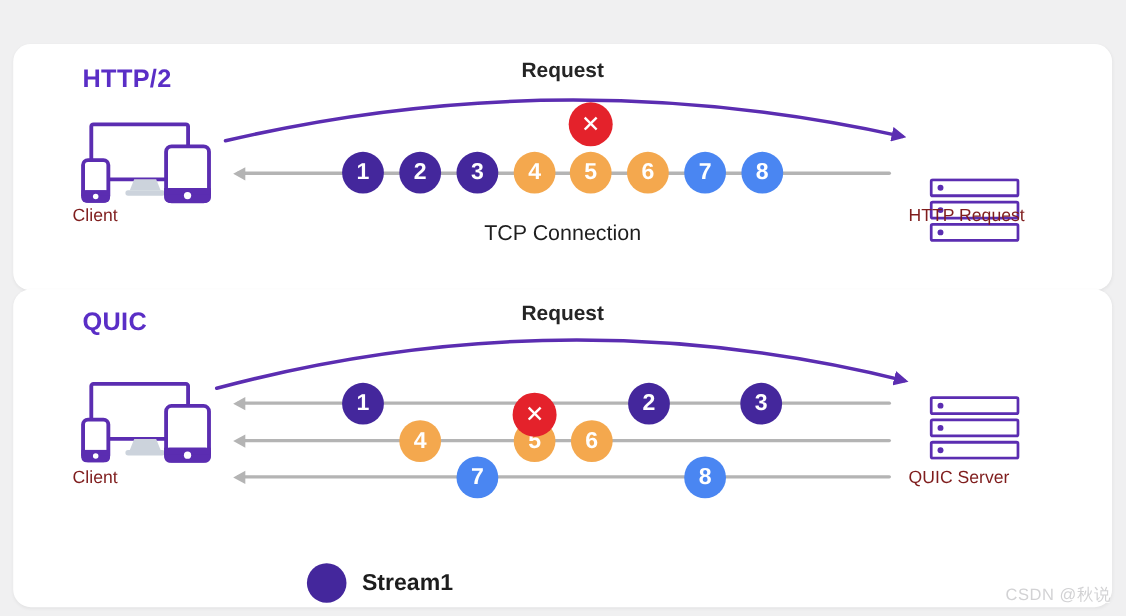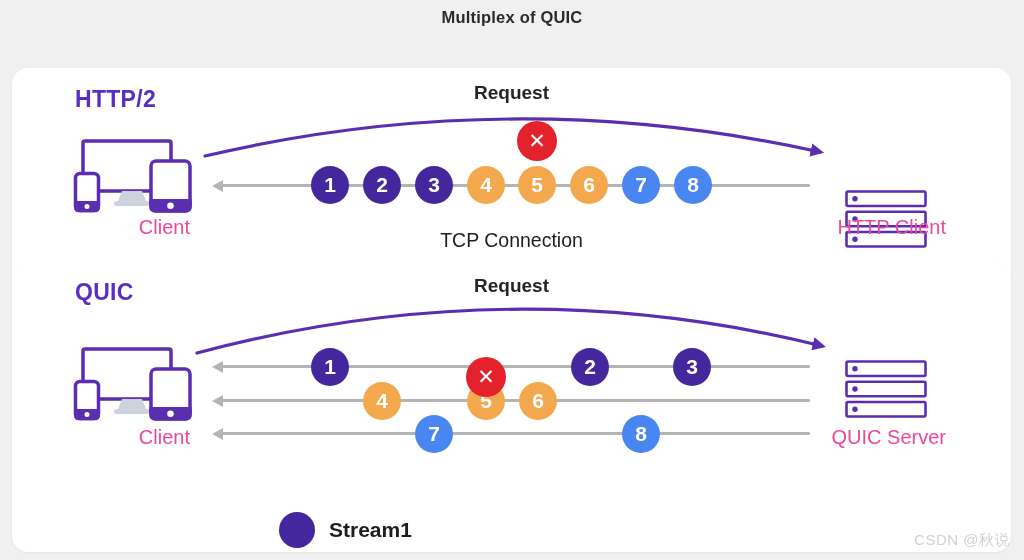--- a/index.html
+++ b/index.html
@@ -8,21 +8,21 @@
     --red:#e4222b; --stand:#ccd3dc; --watermark:#d2d2d4;
   }
   *{margin:0;padding:0;box-sizing:border-box;}
   html,body{width:1024px;height:560px;overflow:hidden;}
   body{font-family:"Liberation Sans","DejaVu Sans",sans-serif;background:var(--bg);}
   .stage{position:relative;width:1024px;height:560px;background:var(--bg);}
   .main-title{position:absolute;left:0;right:0;top:8px;text-align:center;font-size:16.5px;
     font-weight:600;color:#2a2a2a;letter-spacing:.2px;}
   .panel{position:absolute;left:12px;width:999px;background:var(--panel);border-radius:16px;
     box-shadow:0 1px 3px rgba(0,0,0,.05);}
-  .panel-http2{top:40px;height:224px;margin-top:28px;}
+  .panel-http2{top:40px;height:224px;}
   .panel-quic{top:263px;height:289px;}
   .panel-heading{position:absolute;left:63px;font-size:23px;font-weight:800;color:var(--heading);
     letter-spacing:.3px;}
   .panel-http2 .panel-heading{top:18px;}
   .panel-quic .panel-heading{top:16px;}
   .request-label{position:absolute;left:0;right:0;text-align:center;font-size:19px;font-weight:600;
     color:var(--ink);}
   .panel-http2 .request-label{top:14px;}
   .panel-quic .request-label{top:12px;}
   .arc{position:absolute;left:0;top:0;pointer-events:none;}
@@ -31,41 +31,40 @@
   .sline{position:absolute;height:3px;background:var(--line);border-radius:2px;}
   .sline::before{content:'';position:absolute;left:-3px;top:-4.5px;width:0;height:0;
     border-top:6px solid transparent;border-bottom:6px solid transparent;
     border-right:11px solid var(--line);}
   .pkt{position:absolute;width:38px;height:38px;border-radius:50%;display:flex;
     align-items:center;justify-content:center;color:#fff;font-size:21px;font-weight:700;}
   .s1{background:var(--stream1);} .s2{background:var(--stream2);} .s3{background:var(--stream3);}
   .err{position:absolute;width:40px;height:40px;border-radius:50%;background:var(--red);
     color:#fff;display:flex;align-items:center;justify-content:center;font-size:21px;
     font-weight:800;z-index:5;}
-  .node-label{position:absolute;text-align:right;font-size:20px;font-weight:500;color:#ec4899;}
+  .node-label{position:absolute;text-align:left;font-size:16px;font-weight:500;color:#7f1d1d;}
   .conn-label{position:absolute;left:0;right:0;text-align:center;font-size:19.5px;
     font-weight:500;color:#1e1e1e;}
   .icon{position:absolute;}
   .dev-stroke{fill:#fff;stroke:var(--accent);stroke-width:3.5;}
   .srv-stroke{fill:#fff;stroke:var(--accent);stroke-width:2.6;}
   .acc-fill{fill:var(--accent);}
   .stand-fill{fill:var(--stand);}
   .legend{position:absolute;top:512px;left:12px;width:1024px;height:36px;padding-left:20px;}
   .legend-item{position:absolute;top:0;height:36px;display:flex;align-items:center;gap:14px;}
   .legend-swatch{width:36px;height:36px;border-radius:50%;flex:0 0 auto;}
   .legend-label{font-size:21px;font-weight:600;color:#1d1d1d;}
   .watermark{position:absolute;right:14px;top:531px;font-size:15px;color:var(--watermark);
     letter-spacing:.5px;text-shadow:0 1px 0 #fff;}
 </style>
 </head>
 <body>
 
 <div class="stage">
 
-  <div class="main-title">Multiplex of QUIC</div>
 
   <div class="panel panel-http2">
     <div class="panel-heading">HTTP/2</div>
     <div class="request-label">Request</div>
 
     <svg class="arc" width="999" height="196" viewBox="0 0 999 196">
       <defs>
         <marker id="ah1" viewBox="0 0 10 10" refX="7" refY="5" markerWidth="4.2" markerHeight="4.2" orient="auto">
           <path d="M0,0L10,5L0,10z" class="arrow-fill"></path>
         </marker>
@@ -89,21 +88,21 @@
     <div class="node-label" style="left:54px;top:148px;width:124px">Client</div>
 
     <svg class="icon" style="left:833px;top:122px" width="82" height="58" viewBox="0 0 82 58">
       <rect class="srv-stroke" x="1.5" y="1.5" width="79" height="14.5" rx="1.5"></rect>
       <circle class="acc-fill" cx="10" cy="8.75" r="2.7"></circle>
       <rect class="srv-stroke" x="1.5" y="21.75" width="79" height="14.5" rx="1.5"></rect>
       <circle class="acc-fill" cx="10" cy="29" r="2.7"></circle>
       <rect class="srv-stroke" x="1.5" y="42" width="79" height="14.5" rx="1.5"></rect>
       <circle class="acc-fill" cx="10" cy="49.25" r="2.7"></circle>
     </svg>
-    <div class="node-label" style="left:814px;top:148px;width:120px">HTTP Client</div>
+    <div class="node-label" style="left:814px;top:148px;width:120px">HTTP Request</div>
 
     <div class="sline" style="left:203px;top:116px;width:595px"></div>
     <div class="pkt s1" style="left:299px;top:98px">1</div>
     <div class="pkt s1" style="left:351px;top:98px">2</div>
     <div class="pkt s1" style="left:403px;top:98px">3</div>
     <div class="pkt s2" style="left:455px;top:98px">4</div>
     <div class="pkt s2" style="left:506px;top:98px">5</div>
     <div class="pkt s2" style="left:558px;top:98px">6</div>
     <div class="pkt s3" style="left:610px;top:98px">7</div>
     <div class="pkt s3" style="left:662px;top:98px">8</div>

